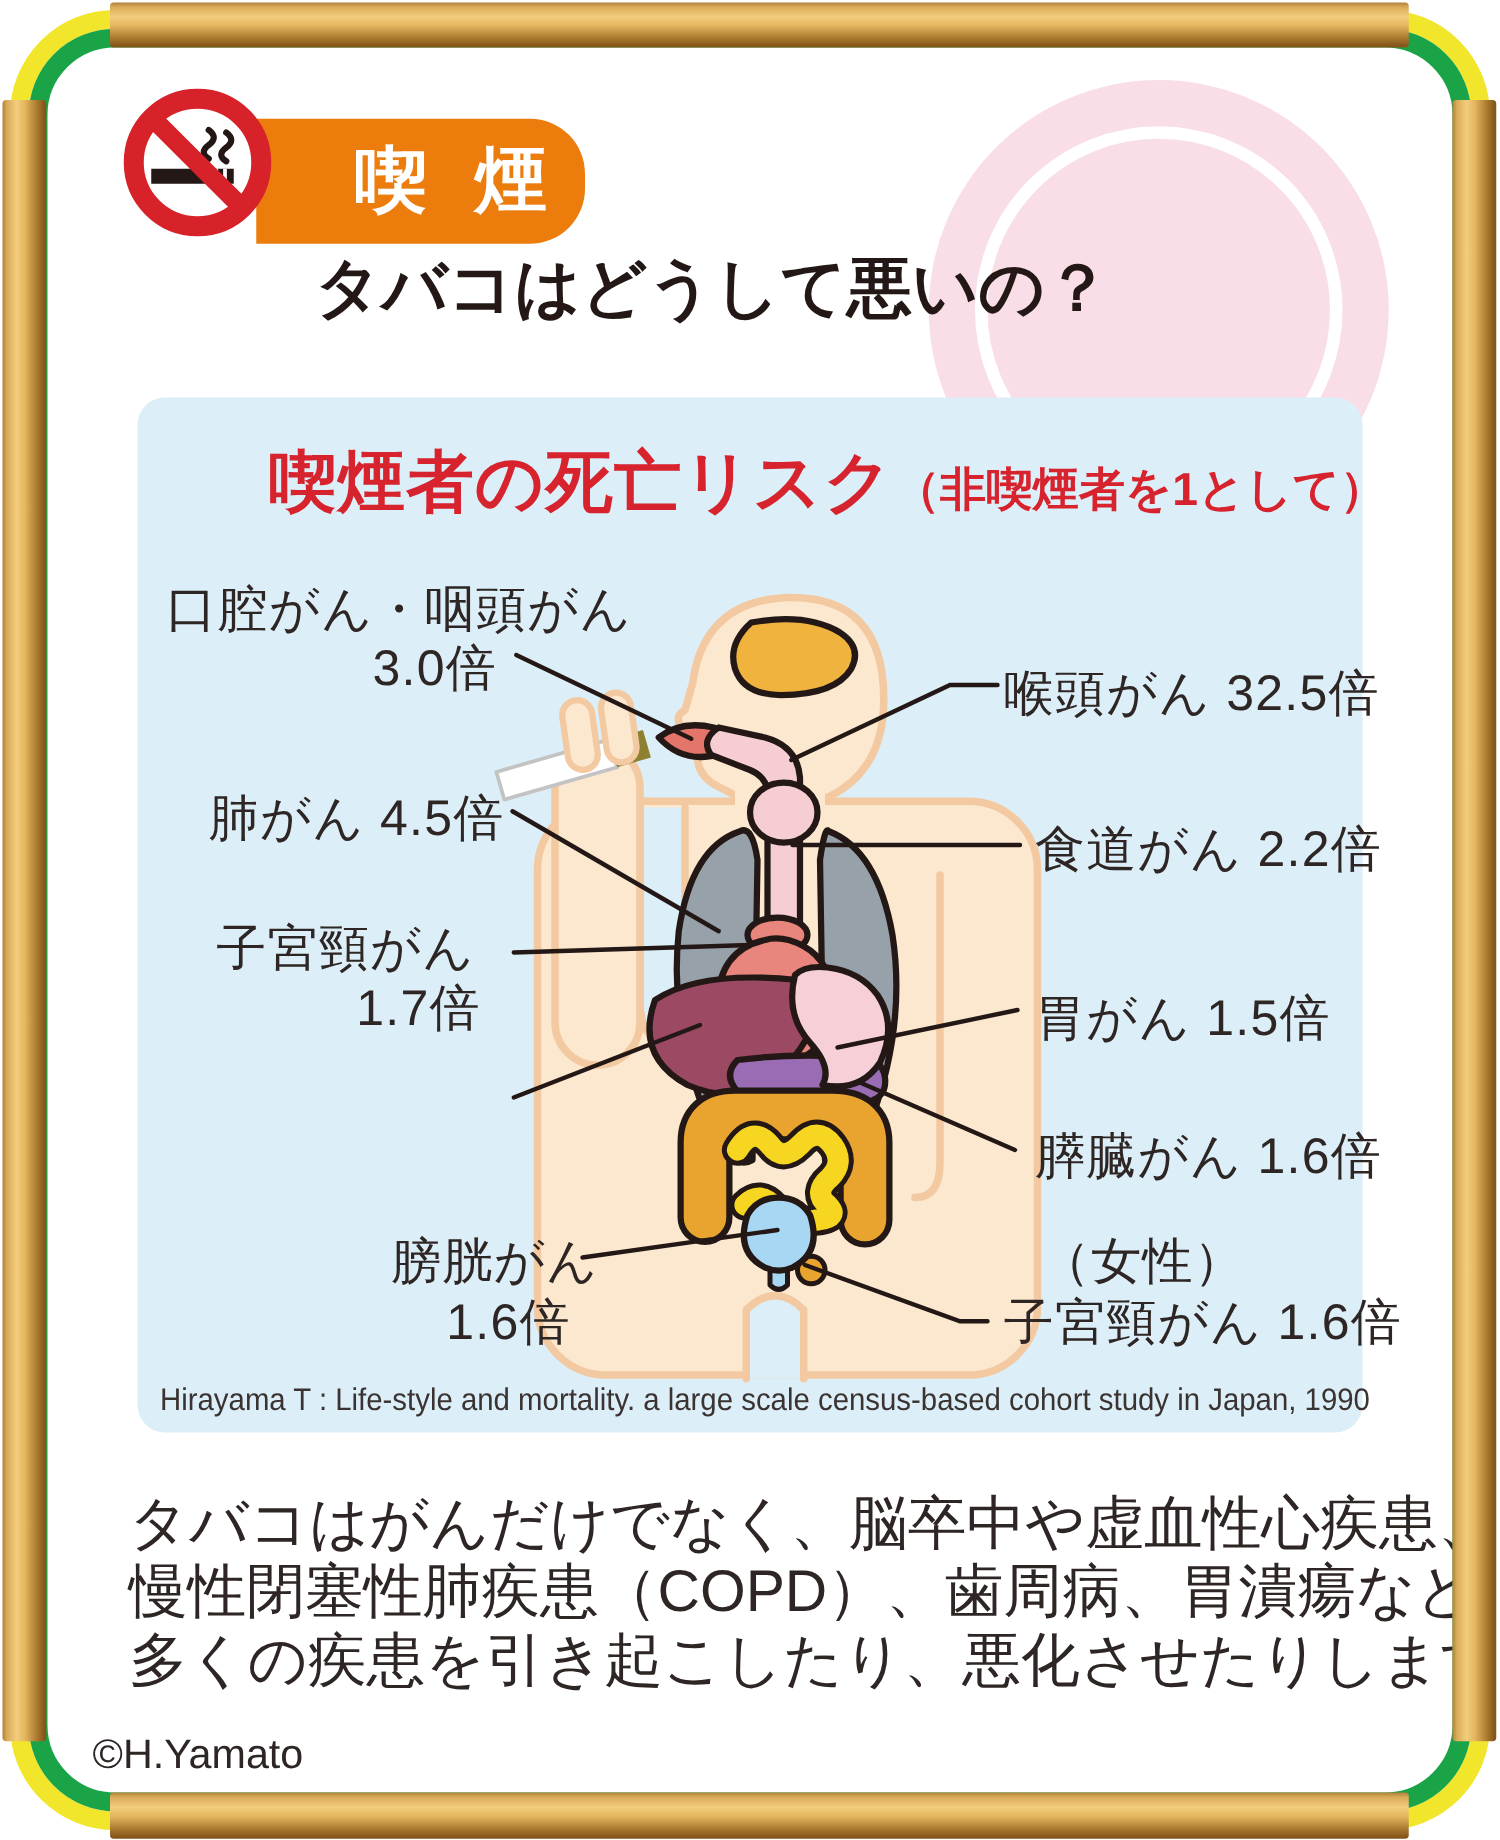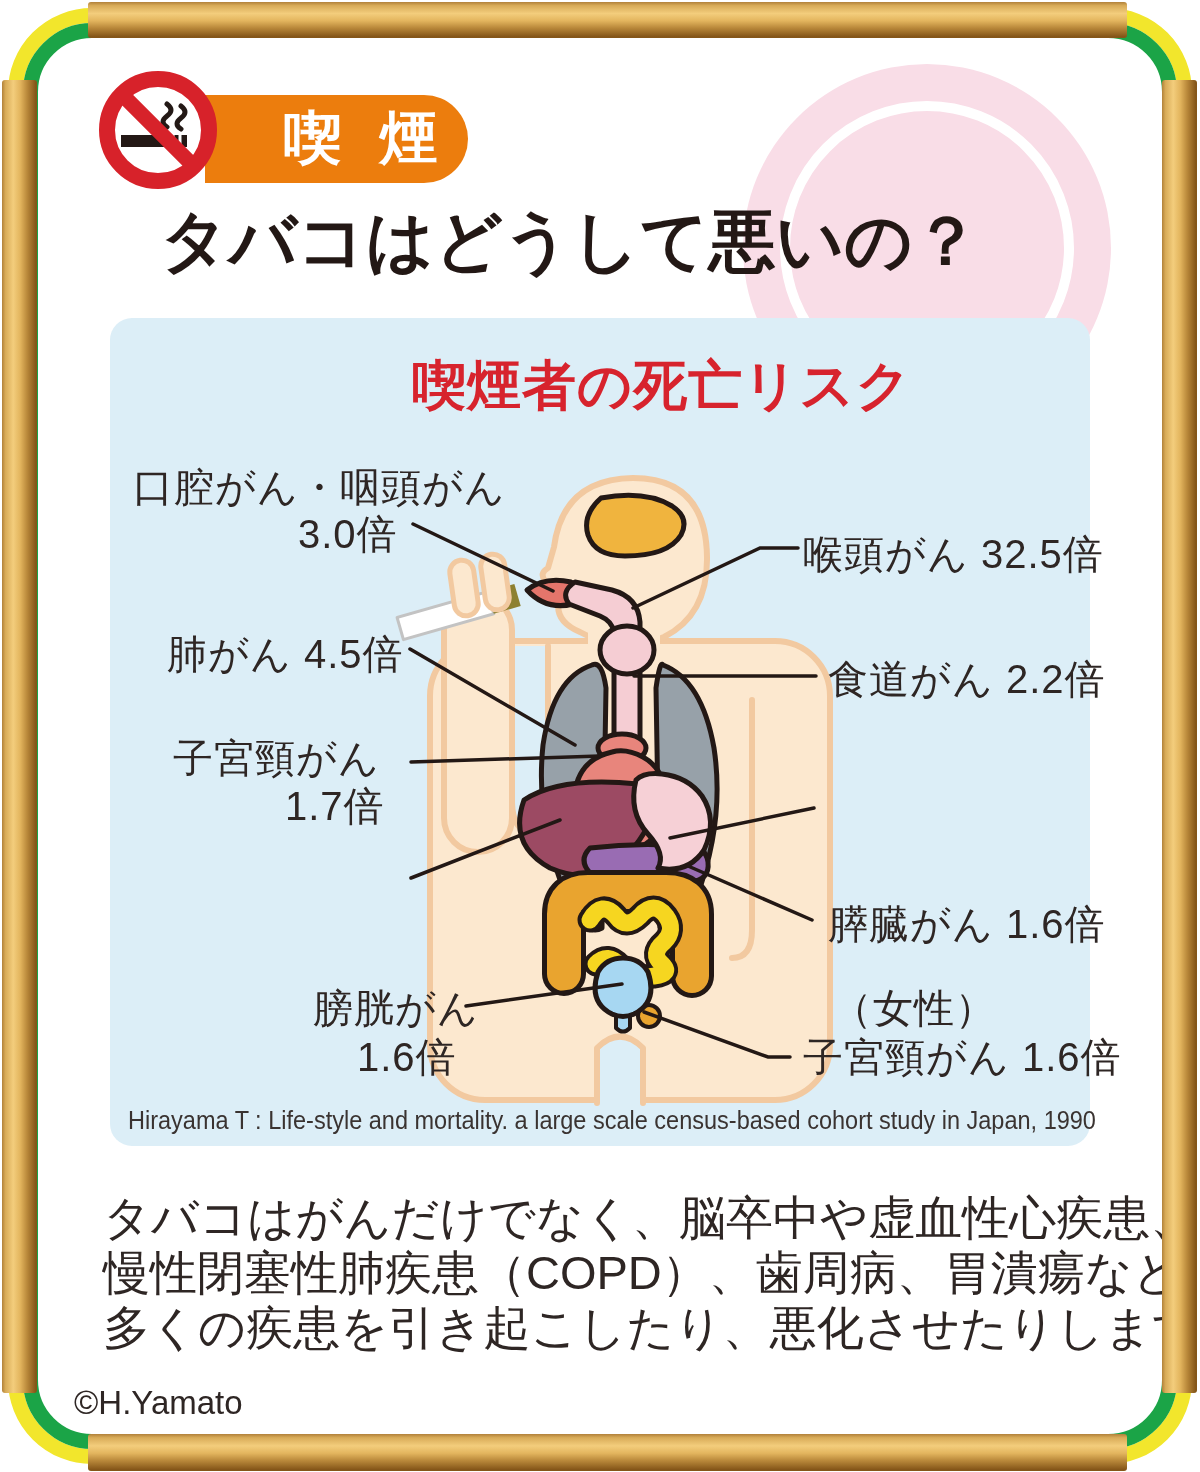--- a/index.html
+++ b/index.html
@@ -11,30 +11,30 @@
   .ring-green{position:absolute;left:23px;top:23px;right:23px;bottom:23px;
               border:15px solid #1ba447;border-radius:69px;}
   .bar{position:absolute;border-radius:3px;}
   .bar.h{background:linear-gradient(180deg,#b1813a 0%,#d8ab58 10%,#f3cd7c 32%,#e3b55e 52%,#b9883a 72%,#855619 96%);}
   .bar.v{background:linear-gradient(90deg,#b1813a 0%,#d8ab58 10%,#f3cd7c 32%,#e3b55e 52%,#b9883a 72%,#855619 96%);}
   
   .pink-circle{position:absolute;left:743px;top:64px;width:368px;height:368px;border-radius:50%;
                background:#f9dde7;}
   .pink-ring{position:absolute;left:37px;top:37px;width:274px;height:274px;border-radius:50%;
              border:10px solid #ffffff;}
-  .badge-pill{position:absolute;left:205px;top:95px;width:263px;height:88px;background:#ec7d0d;
+  .badge-pill{position:absolute;left:205px;top:95px;width:263px;height:100px;background:#ec7d0d;
               border-radius:0 44px 44px 0;display:flex;align-items:center;justify-content:center;
               padding-left:48px;box-sizing:border-box;}
   .badge-pill span{color:#ffffff;font-size:58px;font-weight:bold;letter-spacing:38px;margin-right:-38px;white-space:nowrap;}
   .nosmoke{position:absolute;left:99px;top:71px;width:86px;height:86px;border:16px solid #d7222a;
            border-radius:50%;background:#ffffff;}
   .nosmoke svg{position:absolute;left:0;top:0;}
   .slash{position:absolute;left:-12px;top:36px;width:110px;height:15px;background:#d7222a;
          transform:rotate(45deg);}
-  .title{position:absolute;left:0;top:196px;width:1140px;text-align:center;font-size:67px;
+  .title{position:absolute;left:0;top:196px;width:1140px;text-align:center;font-size:52px;
          font-weight:bold;color:#231815;white-space:nowrap;}
   
   .panel{position:absolute;left:110px;top:318px;width:980px;height:828px;background:#dceef7;
          border-radius:22px;}
   .panel-heading{position:absolute;left:110px;top:350px;width:1104px;display:flex;
                  justify-content:center;align-items:baseline;white-space:nowrap;}
   .panel-heading .main{font-size:54px;font-weight:bold;color:#d7232d;letter-spacing:1px;}
   .panel-heading .note{font-size:37px;font-weight:bold;color:#d7232d;}
   .lbl{position:absolute;font-size:40px;font-weight:normal;color:#2e2624;white-space:nowrap;letter-spacing:1px;}
   .citation{position:absolute;left:128px;top:1106px;font-size:25px;color:#3a3331;white-space:nowrap;
@@ -66,20 +66,21 @@
       <rect x="6" y="48" width="66" height="12" fill="#231815"></rect>
       <line x1="58" y1="48" x2="58" y2="60" stroke="#ffffff" stroke-width="3"></line>
       <line x1="65" y1="48" x2="65" y2="60" stroke="#ffffff" stroke-width="3"></line>
     </svg>
     <div class="slash"></div>
   </div>
 
   <div class="panel"></div>
   <div class="panel-heading">
     <span class="main">喫煙者の死亡リスク</span>
+    <span class="note">（非喫煙者を1として）</span>
   </div>
 
   <svg class="fig" width="1200" height="1472" viewBox="0 0 1200 1472">
     <g stroke-linejoin="round" stroke-linecap="round">
 
       <rect x="430" y="641" width="400" height="459" rx="55" fill="#fce8cf" stroke="#f2c9a0" stroke-width="6"></rect>
 
       <path d="M 597,1103 L 597,1048 Q 620,1025 643,1048 L 643,1103 Z" fill="#dceef7" stroke="none"></path>
       <path d="M 597,1103 L 597,1048 Q 620,1025 643,1048 L 643,1103" fill="none" stroke="#f2c9a0" stroke-width="6"></path>
 
@@ -135,20 +136,21 @@
     </g>
   </svg>
 
   <div class="lbl" style="left:133px;top:460px">口腔がん・咽頭がん</div>
   <div class="lbl" style="left:298px;top:507px">3.0倍</div>
   <div class="lbl" style="left:803px;top:527px">喉頭がん 32.5倍</div>
   <div class="lbl" style="left:167px;top:627px">肺がん 4.5倍</div>
   <div class="lbl" style="left:828px;top:652px">食道がん 2.2倍</div>
   <div class="lbl" style="left:173px;top:731px">子宮頸がん</div>
   <div class="lbl" style="left:285px;top:779px">1.7倍</div>
+  <div class="lbl" style="left:828px;top:787px">胃がん 1.5倍</div>
   <div class="lbl" style="left:828px;top:897px">膵臓がん 1.6倍</div>
   <div class="lbl" style="left:313px;top:981px">膀胱がん</div>
   <div class="lbl" style="left:357px;top:1030px">1.6倍</div>
   <div class="lbl" style="left:832px;top:981px">（女性）</div>
   <div class="lbl" style="left:803px;top:1030px">子宮頸がん 1.6倍</div>
 
   <div class="citation">Hirayama T : Life-style and mortality. a large scale census-based cohort study in Japan, 1990</div>
 
   <div class="para">
     <div>タバコはがんだけでなく、脳卒中や虚血性心疾患、</div>

